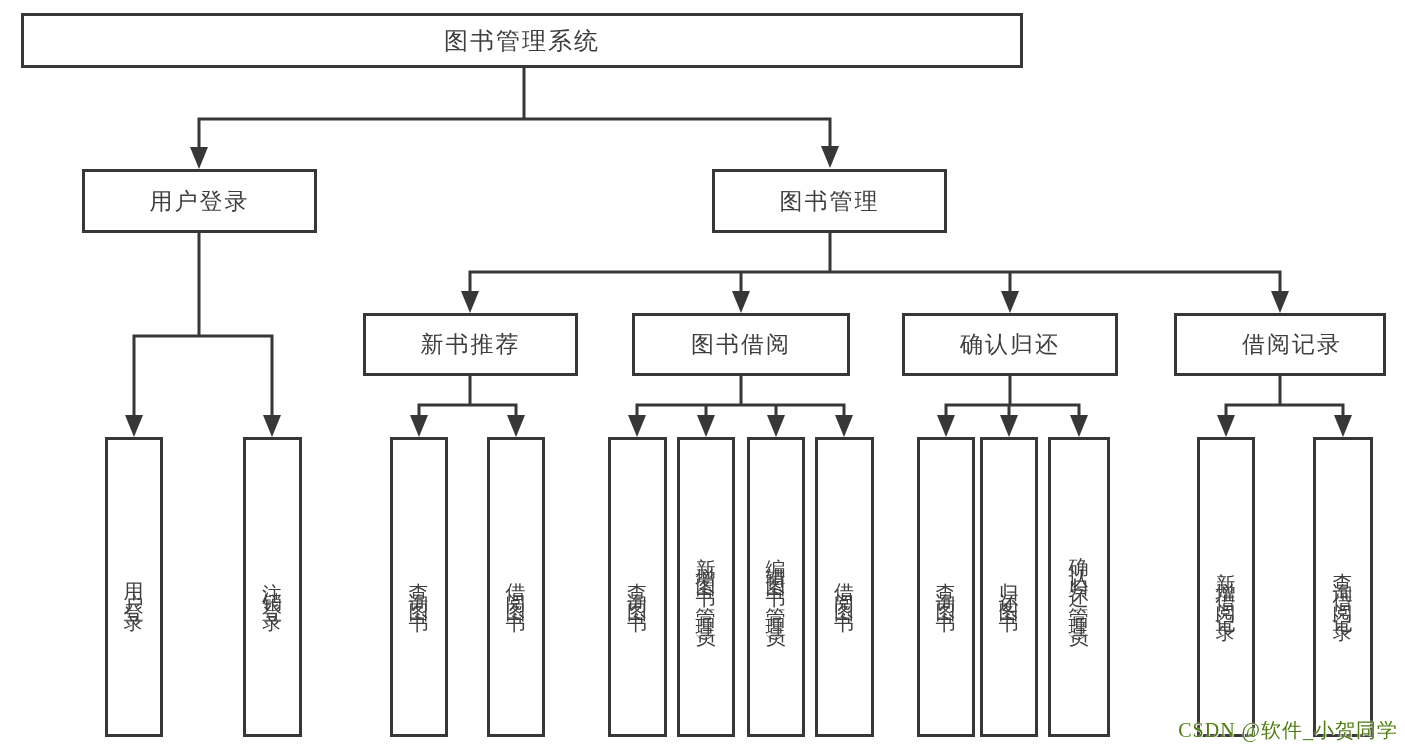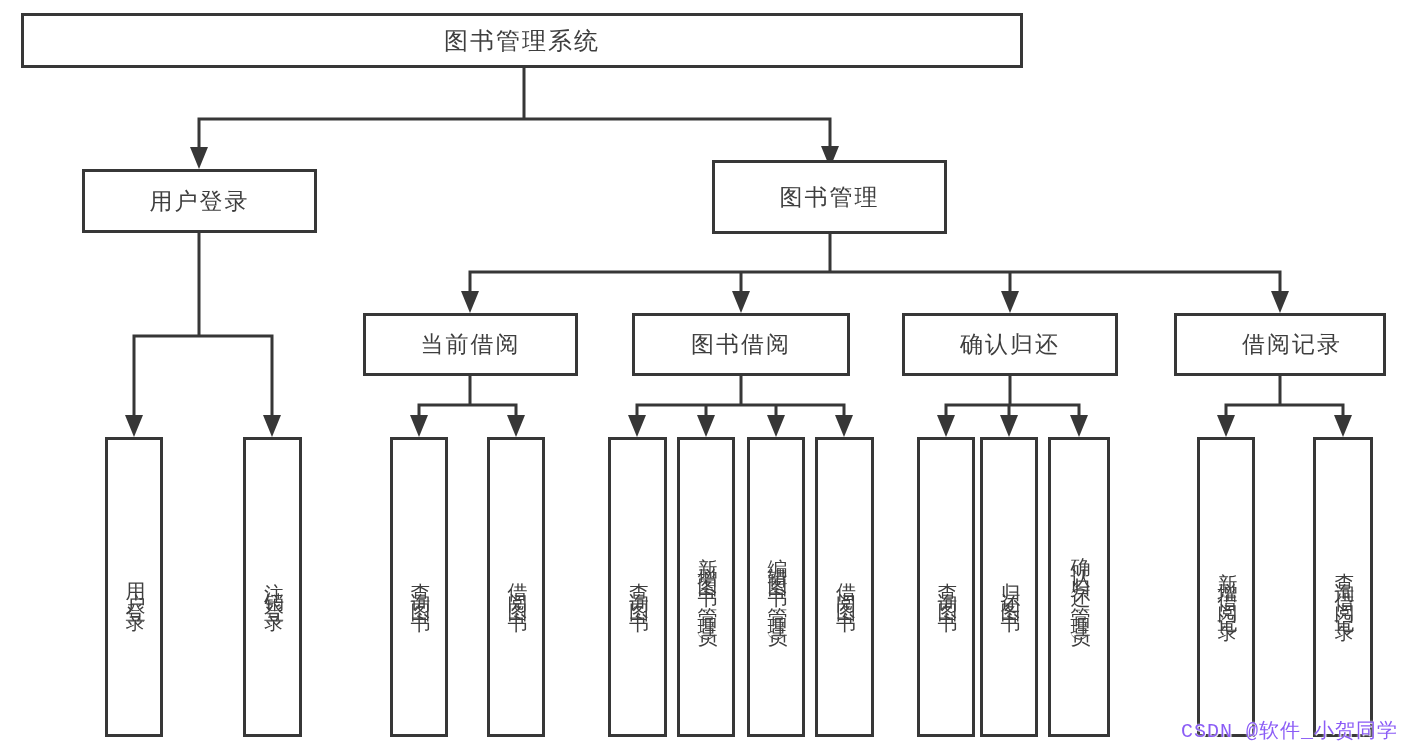--- a/index.html
+++ b/index.html
@@ -1,20 +1,20 @@
 <!DOCTYPE html>
 <html><head>
 <meta charset="utf-8">
 <style>
   html,body{margin:0;padding:0;background:#ffffff;}
   .canvas{
     position:relative;
     width:1405px;height:747px;
     background:#ffffff;
-    font-family:Liberation Mono, monospace;
+    font-family:Liberation Serif, serif;
     overflow:hidden;
   }
   .connectors{position:absolute;left:0;top:0;width:1405px;height:747px;}
   .box{
     position:absolute;
     box-sizing:border-box;
     background:#ffffff;
     border:3px solid #373737;
     color:#3e3e3e;
     display:flex;align-items:center;justify-content:center;
@@ -26,21 +26,21 @@
     text-orientation:mixed;
     font-size:20px;
     letter-spacing:10px;
     line-height:1;
     text-align:center;
   }
   .watermark{
     position:absolute;
     right:7px;bottom:3px;
     font-size:20px;
-    color:#8b5cf6;
+    color:#4d7c0f;
     letter-spacing:1px;
     text-shadow:0 0 2px #ffffff,1px 1px 0 rgba(255,255,255,.85);
     white-space:nowrap;
   }
 </style>
 </head>
 <body>
 
 <div class="canvas">
 
@@ -80,26 +80,26 @@
     <polygon points="1334,415 1352,415 1343,437" stroke="none"></polygon>
   </svg>
 
   <div class="box hbox root" style="left:21px;top:13px;width:1002px;height:55px;">
     <span>图书管理系统</span>
   </div>
 
   <div class="box hbox" style="left:82px;top:169px;width:235px;height:64px;">
     <span>用户登录</span>
   </div>
-  <div class="box hbox" style="left:712px;top:160px;width:235px;height:74px;">
+  <div class="box hbox" style="left:712px;top:169px;width:235px;height:64px;">
     <span>图书管理</span>
   </div>
 
   <div class="box hbox" style="left:363px;top:313px;width:215px;height:63px;">
-    <span>当前借阅</span>
+    <span>新书推荐</span>
   </div>
   <div class="box hbox" style="left:632px;top:313px;width:218px;height:63px;">
     <span>图书借阅</span>
   </div>
   <div class="box hbox" style="left:902px;top:313px;width:216px;height:63px;">
     <span>确认归还</span>
   </div>
   <div class="box hbox" style="left:1174px;top:313px;width:212px;height:63px;padding-left:24px;">
     <span>借阅记录</span>
   </div>

